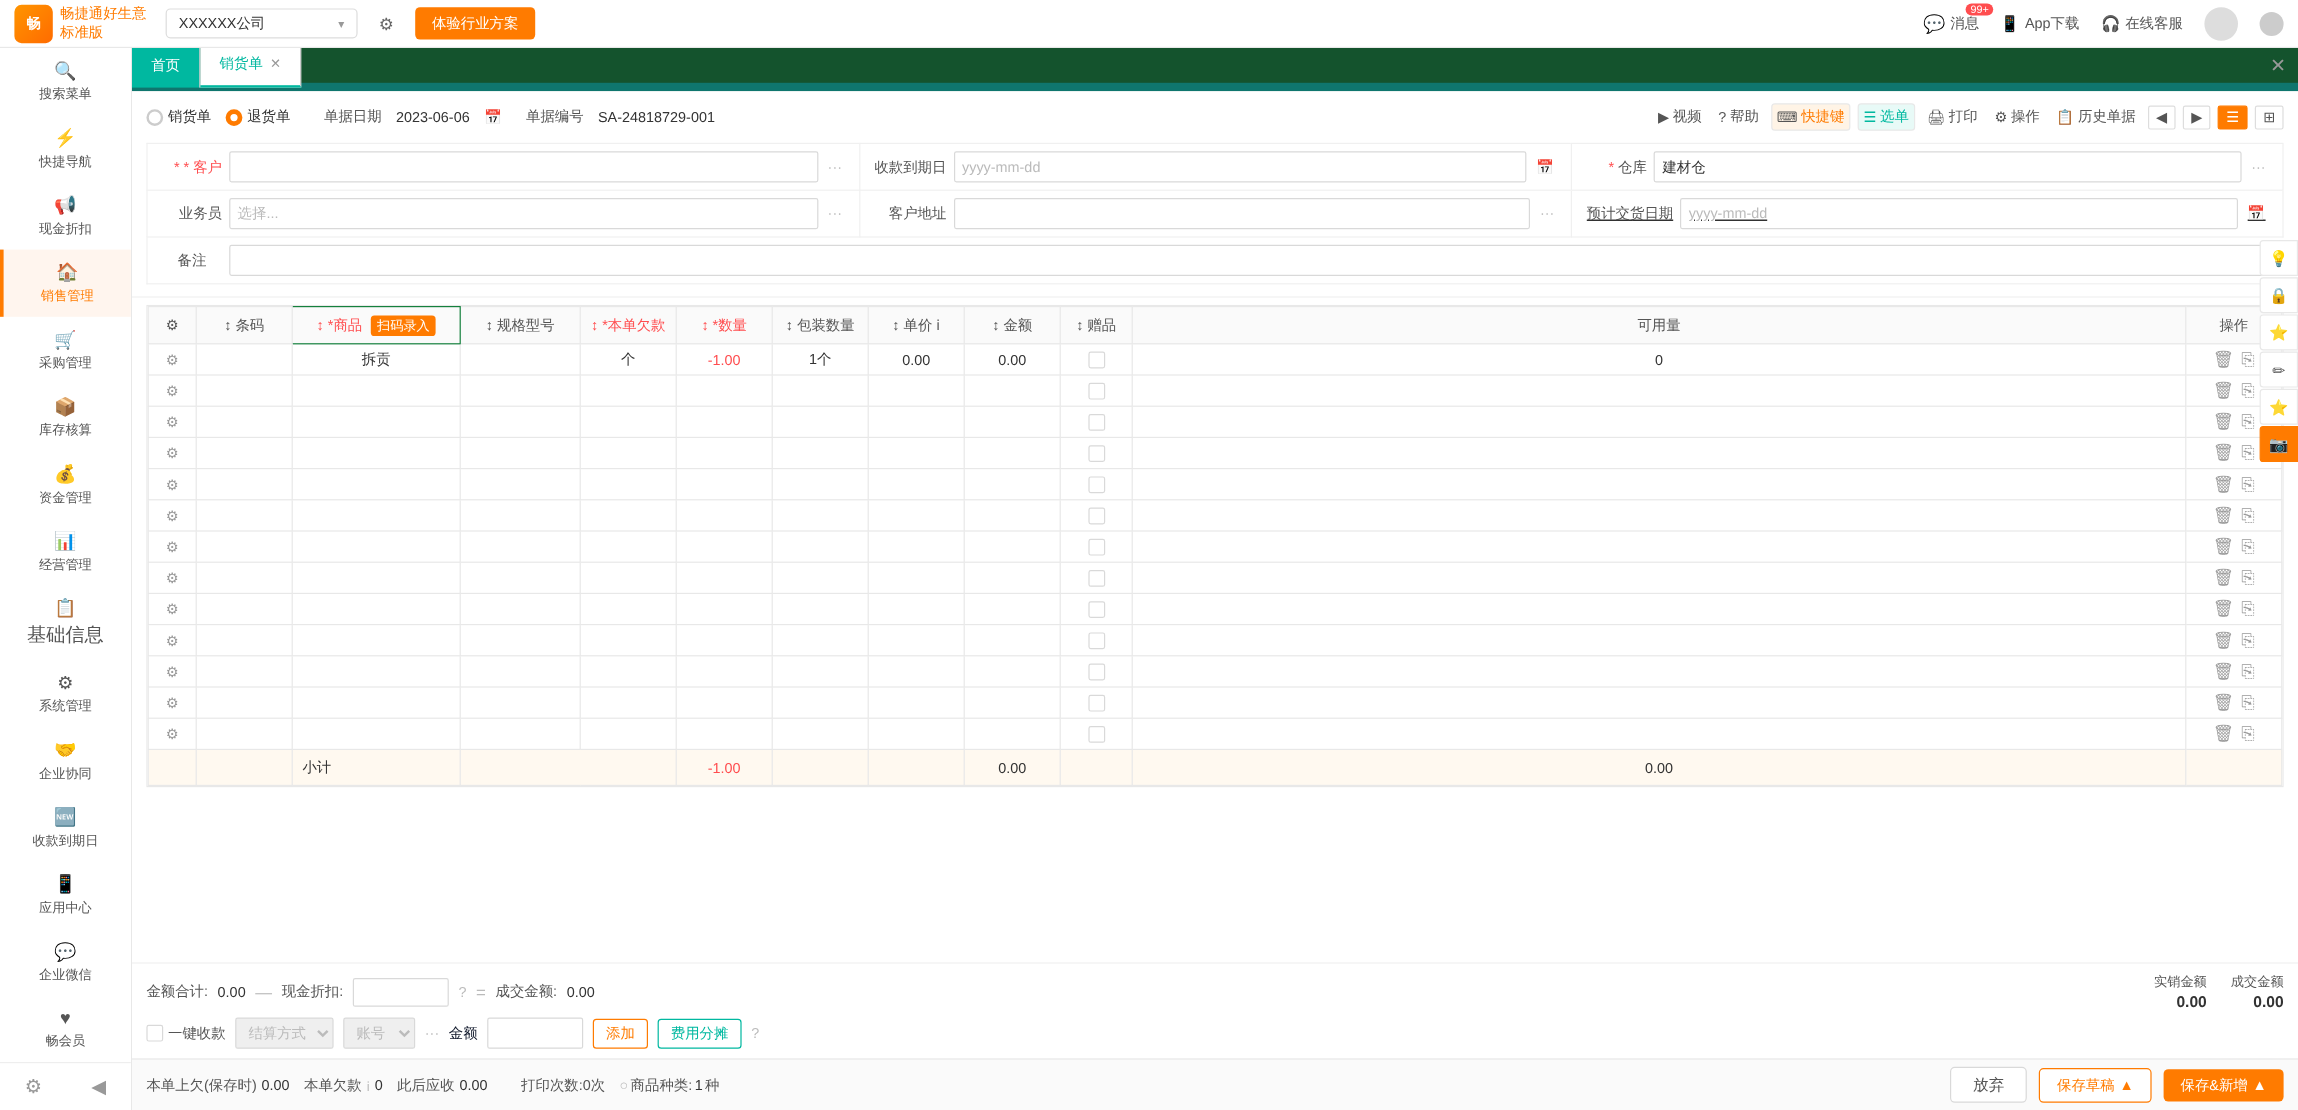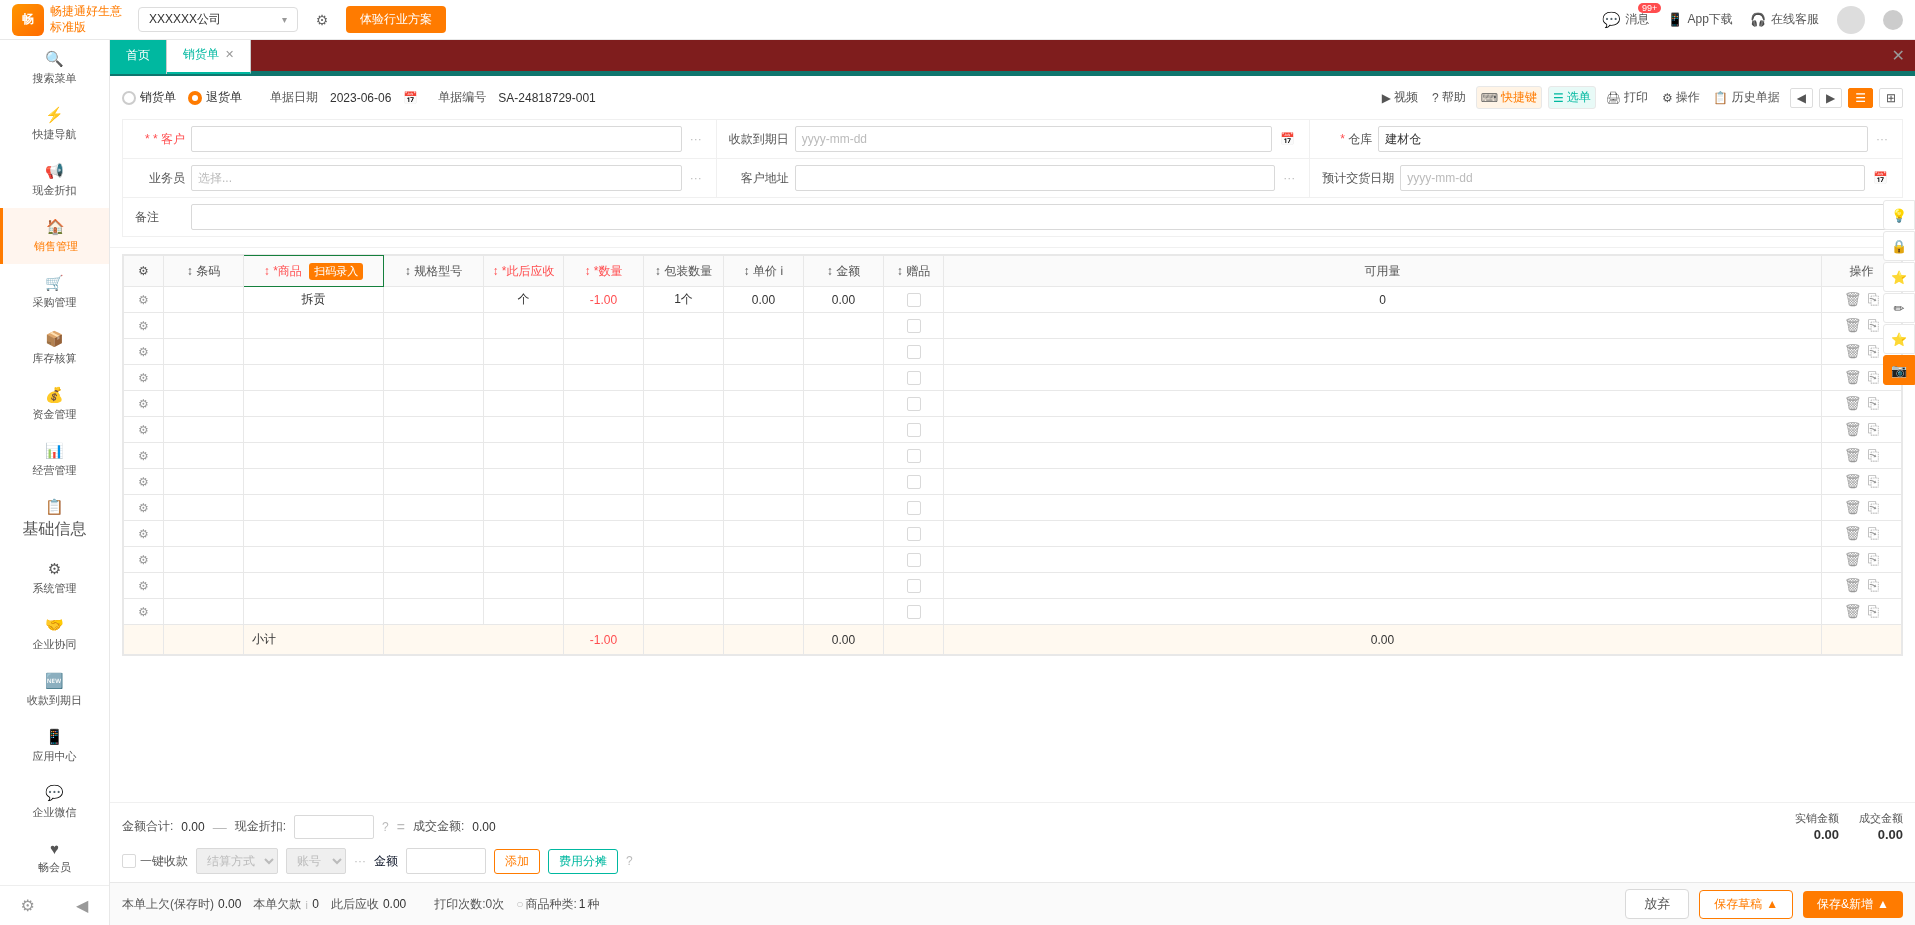--- a/index.html
+++ b/index.html
@@ -112,21 +112,21 @@
     </div>
 
     <div style="margin-top:auto; border-top:1px solid #eee; display:flex; justify-content:space-around; padding:6px 0;">
       <div style="cursor:pointer; color:#999; font-size:16px; padding:4px;">⚙</div>
       <div style="cursor:pointer; color:#999; font-size:16px; padding:4px;">◀</div>
     </div>
   </div>
 
   <div style="flex:1; display:flex; flex-direction:column; overflow:hidden; background:#f5f5f5;">
 
-    <div style="background:#7f1d1d; display:flex; align-items:center; border-bottom:5px solid #0f766e; height:36px; flex-shrink:0;">
+    <div style="background:#14532d; display:flex; align-items:center; border-bottom:7px solid #0f766e; height:36px; flex-shrink:0;">
       <div style="padding:0 16px; height:36px; display:flex; align-items:center; cursor:pointer; font-size:13px; background:#00b8a0; color:#fff; border-right:1px solid #ccc;">
         <span>首页</span>
       </div>
       <div style="padding:0 16px; height:36px; display:flex; align-items:center; cursor:pointer; font-size:13px; background:#fff; color:#00b8a0; border-bottom:2px solid #00b8a0; border-right:1px solid #ccc; gap:6px;">
         <span>销货单</span>
         <span style="color:#999; font-size:11px; cursor:pointer;">✕</span>
       </div>
       <div style="margin-left:auto; padding-right:10px;">
         <span style="color:#999; font-size:16px; cursor:pointer;">✕</span>
       </div>
@@ -223,50 +223,50 @@
             <div style="flex:1; height:26px; border:1px solid #d9d9d9; border-radius:2px; padding:0 6px; font-size:12px; color:#bbb; display:flex; align-items:center; cursor:pointer;">
               <span>选择...</span>
             </div>
             <span style="color:#bbb; cursor:pointer; padding:0 2px;">···</span>
           </div>
           <div style="display:flex; align-items:center; gap:6px; padding:6px 12px; border:1px solid #f0f0f0; border-top:none; border-right:none;">
             <span style="font-size:12px; color:#555; white-space:nowrap; min-width:60px; text-align:right;">客户地址</span>
             <div style="flex:1; height:26px; border:1px solid #d9d9d9; border-radius:2px; padding:0 6px; font-size:12px; color:#bbb; display:flex; align-items:center; cursor:pointer;"></div>
             <span style="color:#bbb; cursor:pointer; padding:0 2px;">···</span>
           </div>
-          <div style="display:flex; align-items:center; gap:6px; padding:6px 12px; border:1px solid #f0f0f0; border-top:none;">
+          <div style="display:flex; align-items:center; gap:6px; padding:6px 12px; border:1px solid #f0f0f0; border-top:none;text-decoration:underline;">
             <span style="font-size:12px; color:#555; white-space:nowrap; min-width:70px; text-align:right;">预计交货日期</span>
             <div style="flex:1; height:26px; border:1px solid #d9d9d9; border-radius:2px; padding:0 6px; font-size:12px; color:#bbb; display:flex; align-items:center; cursor:pointer;">
               <span>yyyy-mm-dd</span>
             </div>
             <span style="color:#bbb; cursor:pointer; padding:0 2px;">📅</span>
           </div>
 
           <div style="display:flex; align-items:center; gap:6px; padding:6px 12px; border:1px solid #f0f0f0; border-top:none; border-right:none; grid-column:1/4;">
-            <span style="font-size:12px; color:#555; white-space:nowrap; min-width:50px; text-align:left;">备注</span>
+            <span style="font-size:12px; color:#555; white-space:nowrap; min-width:50px; text-align:center;">备注</span>
             <div style="flex:1; height:26px; border:1px solid #d9d9d9; border-radius:2px; padding:0 6px; font-size:12px; color:#bbb; display:flex; align-items:center; cursor:pointer;"></div>
           </div>
         </div>
       </div>
 
       <div style="flex:1; overflow:auto; padding:0 12px; margin-top:6px;">
         <div style="border:1px solid #e8e8e8; overflow:auto; min-height:300px;">
           <table style="width:100%; border-collapse:collapse; min-width:1400px;">
             <thead>
               <tr style="background:#fafafa;">
                 <th style="border:1px solid #e8e8e8; padding:6px 8px; font-weight:normal; color:#555; width:40px; text-align:center;">⚙</th>
                 <th style="border:1px solid #e8e8e8; padding:6px 8px; font-weight:normal; color:#555; width:80px; text-align:center;">
                   <span>↕ 条码</span>
                 </th>
                 <th style="border:1px solid #15803d; padding:6px 8px; font-weight:normal; color:#555; width:140px; text-align:center;">
                   <span style="color:#ff4d4f;">↕ *商品</span>
                   <button style="background:#ff7b00; color:#fff; border:none; border-radius:3px; padding:1px 5px; cursor:pointer; font-size:11px; margin-left:4px;">扫码录入</button>
                 </th>
                 <th style="border:1px solid #e8e8e8; padding:6px 8px; font-weight:normal; color:#555; width:100px; text-align:center;">↕ 规格型号</th>
-                <th style="border:1px solid #e8e8e8; padding:6px 8px; font-weight:normal; color:#555; width:80px; text-align:center;"><span style="color:#ff4d4f;">↕ *此后应收</span></th>
+                <th style="border:1px solid #e8e8e8; padding:6px 8px; font-weight:normal; color:#555; width:80px; text-align:center;"><span style="color:#ff4d4f;">↕ *本单欠款</span></th>
                 <th style="border:1px solid #e8e8e8; padding:6px 8px; font-weight:normal; color:#555; width:80px; text-align:center;"><span style="color:#ff4d4f;">↕ *数量</span></th>
                 <th style="border:1px solid #e8e8e8; padding:6px 8px; font-weight:normal; color:#555; width:80px; text-align:center;">↕ 包装数量</th>
                 <th style="border:1px solid #e8e8e8; padding:6px 8px; font-weight:normal; color:#555; width:80px; text-align:center;">↕ 单价 ℹ</th>
                 <th style="border:1px solid #e8e8e8; padding:6px 8px; font-weight:normal; color:#555; width:80px; text-align:center;">↕ 金额</th>
                 <th style="border:1px solid #e8e8e8; padding:6px 8px; font-weight:normal; color:#555; width:60px; text-align:center;">↕ 赠品</th>
                 <th style="border:1px solid #e8e8e8; padding:6px 8px; font-weight:normal; color:#555; flex:1; text-align:center;">可用量</th>
                 <th style="border:1px solid #e8e8e8; padding:6px 8px; font-weight:normal; color:#555; width:80px; text-align:center;">操作</th>
               </tr>
             </thead>
             <tbody id="table-body">

